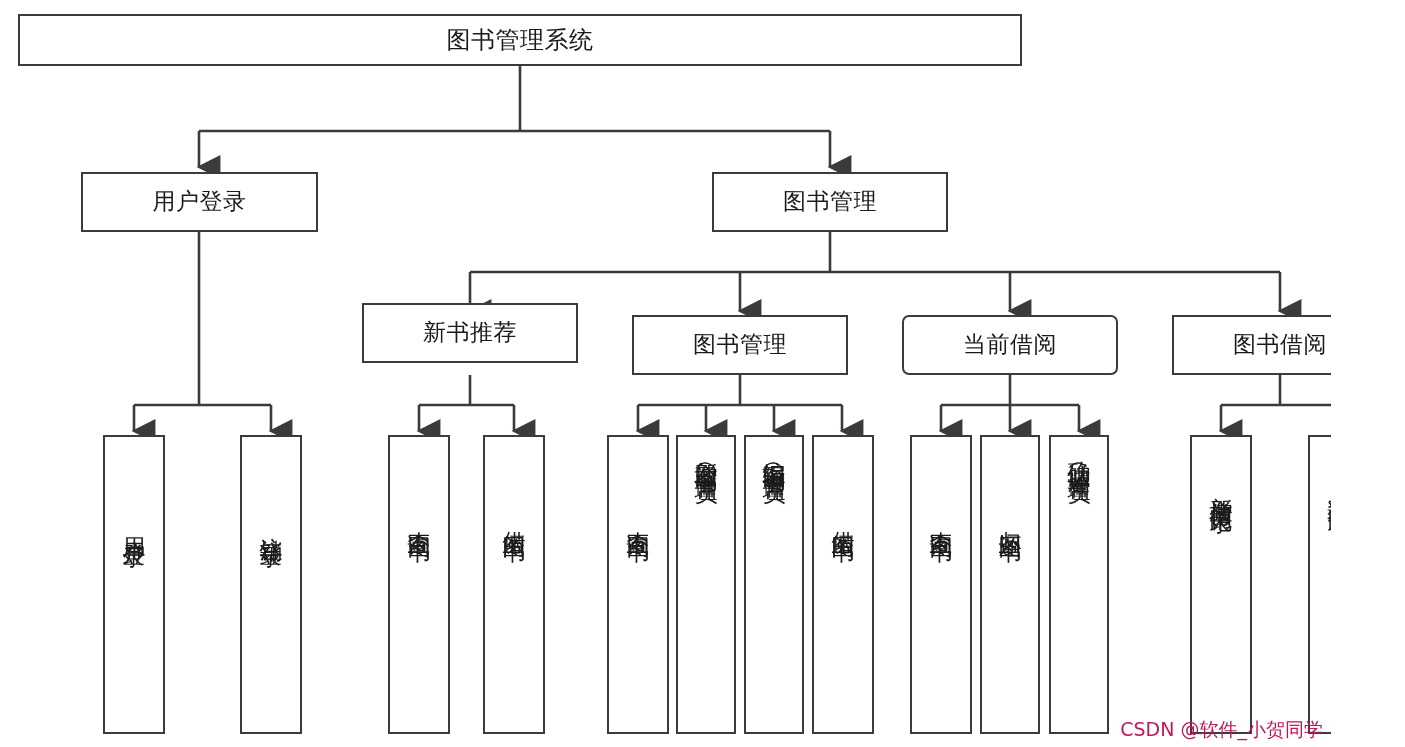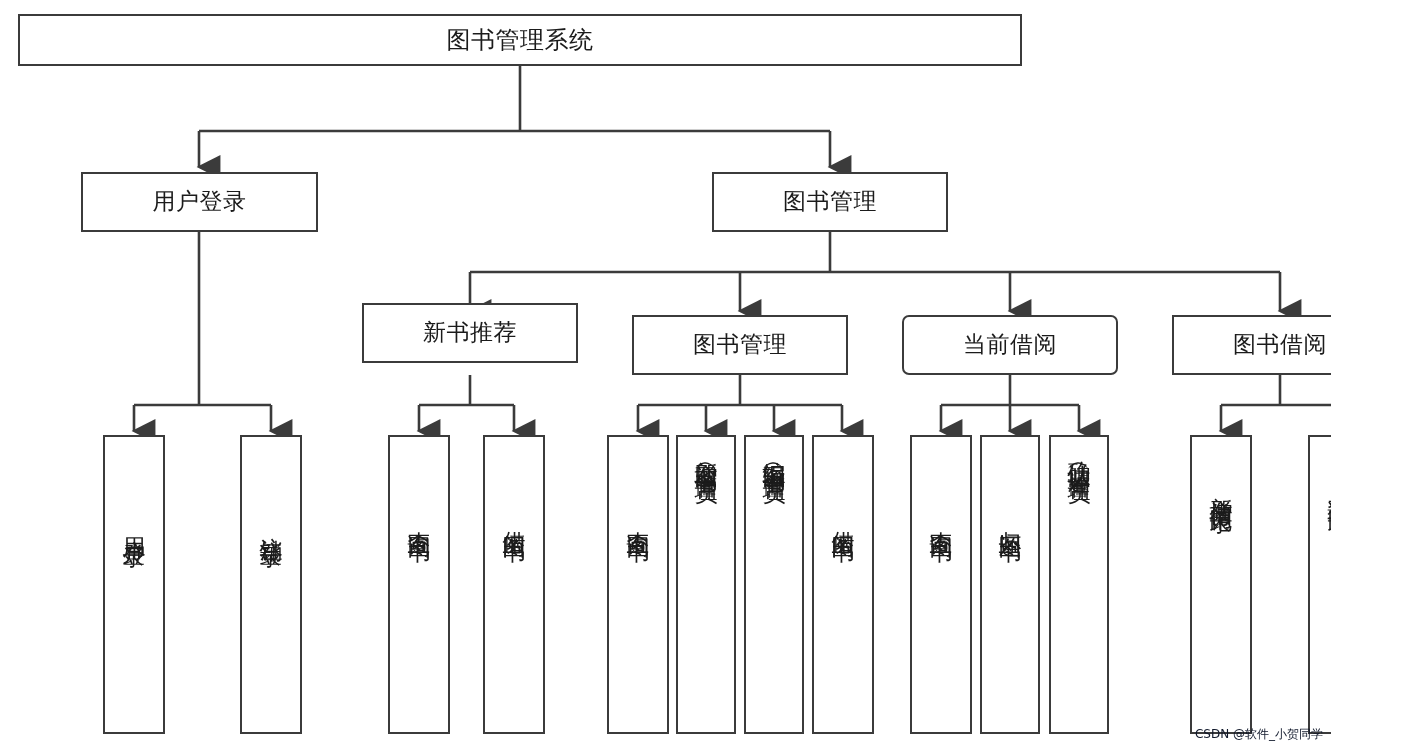--- a/index.html
+++ b/index.html
@@ -58,22 +58,22 @@
     writing-mode: vertical-rl;
     text-orientation: upright;
     font-size: 23px;
     letter-spacing: 3px;
     line-height: 1;
   }
   #watermark {
     position: absolute;
     right: 8px;
     bottom: 4px;
-    font-size: 12px;
-    color: #0f172a;
+    font-size: 19px;
+    color: #be185d;
     white-space: nowrap;
     font-family: "DejaVu Sans", "Liberation Sans", sans-serif;
   }
 </style>
 </head>
 <body>
 
 <div id="canvas">
 
   <svg id="edges" viewBox="0 0 1405 747" xmlns="http://www.w3.org/2000/svg">

